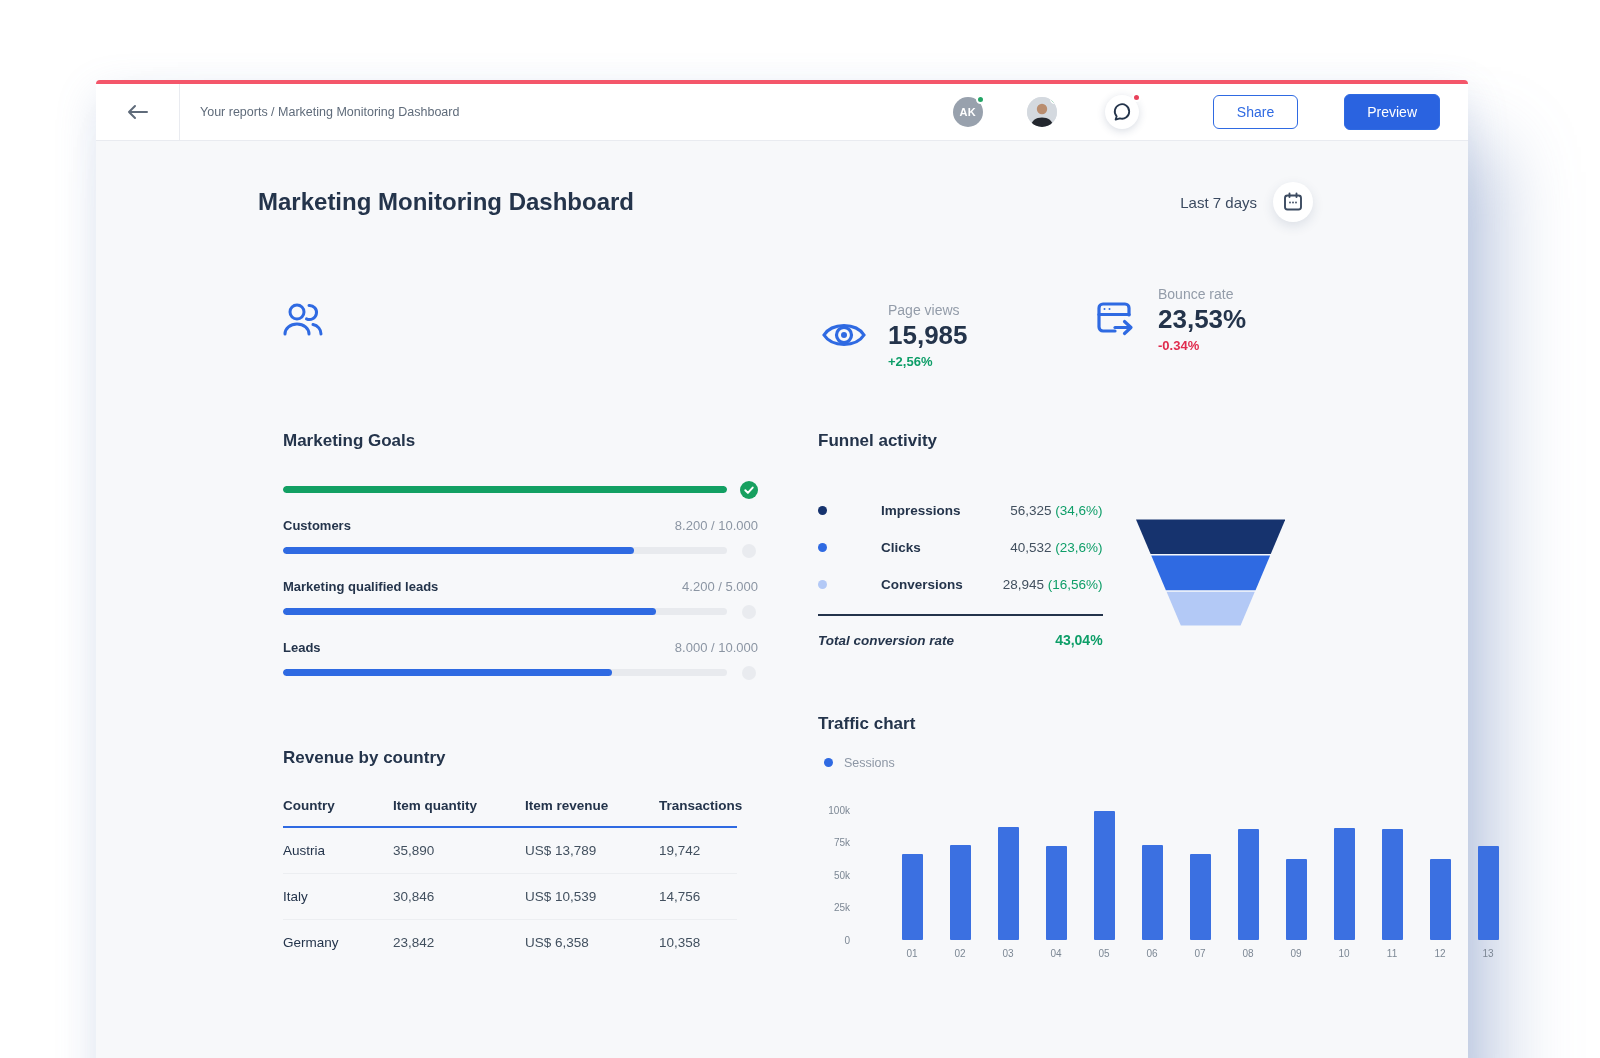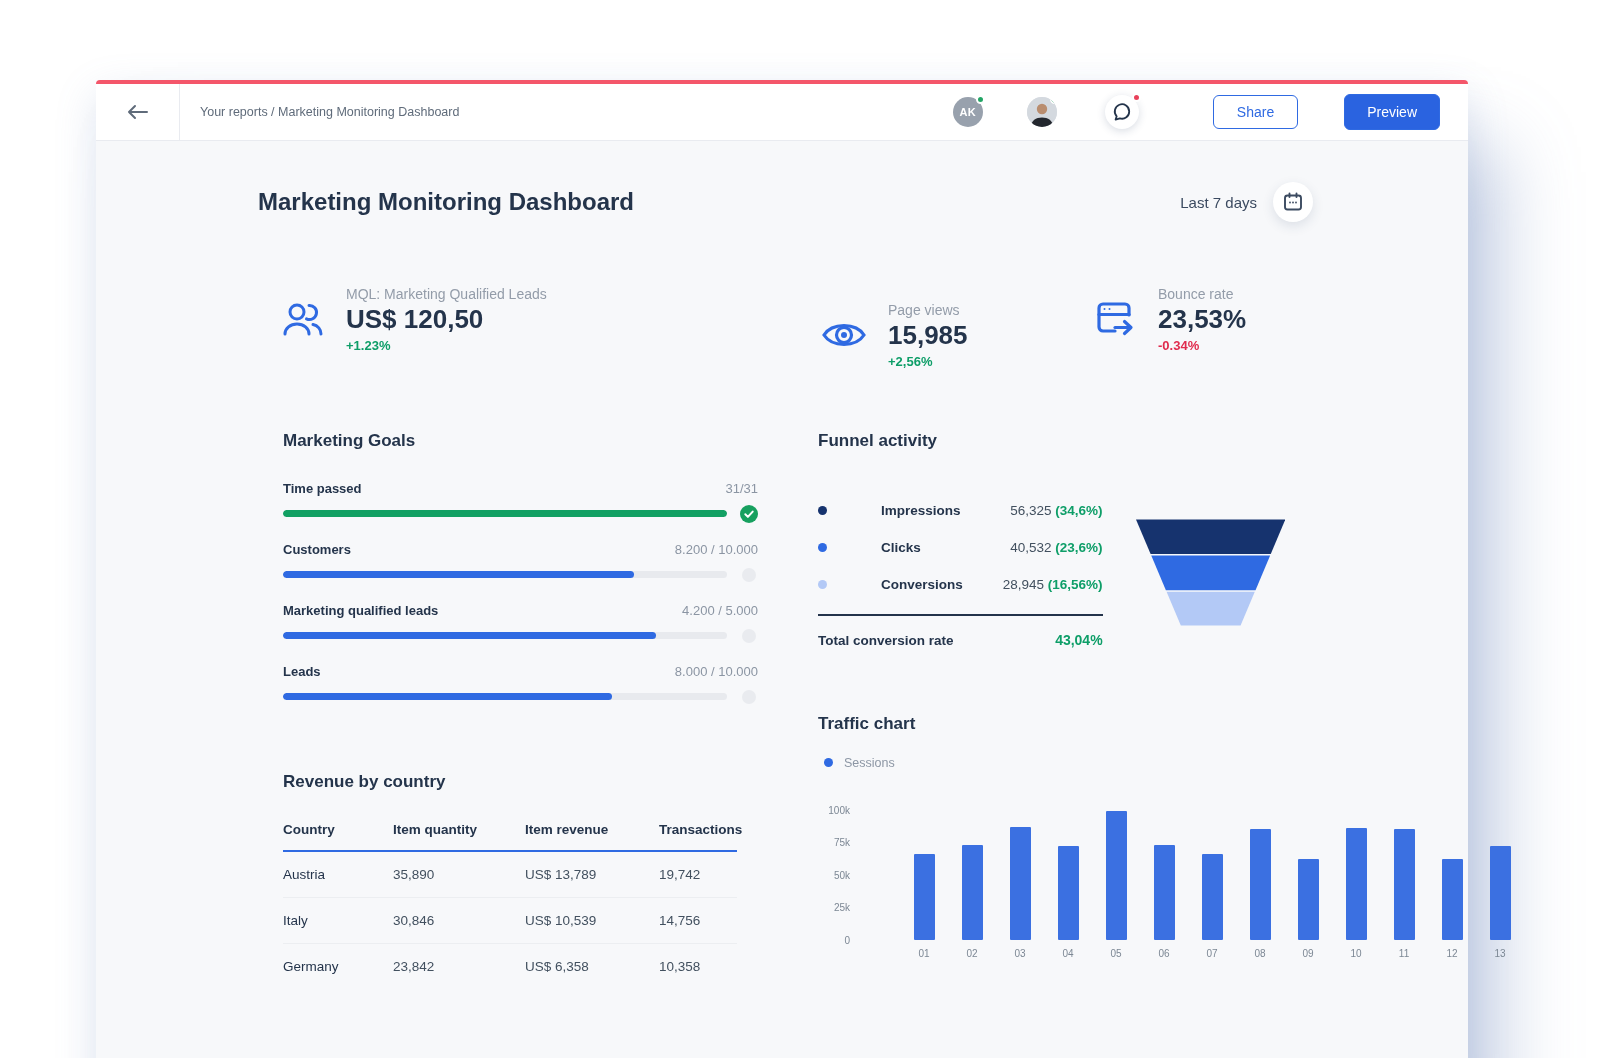--- a/index.html
+++ b/index.html
@@ -64,39 +64,39 @@
   .goal-fill{height:100%;border-radius:4px;}
   .goal-status{width:18px;height:18px;display:flex;align-items:center;justify-content:center;flex:0 0 auto;}
   .pending-dot{width:14px;height:14px;border-radius:50%;background:#e9ebef;}
   
   .funnel-body{display:flex;gap:33px;margin-top:52px;}
   .funnel-legend{flex:0 0 244px;}
   .legend-row{display:flex;align-items:center;font-size:13.5px;margin-bottom:22px;gap:40px;}
   .legend-dot{width:9px;height:9px;border-radius:50%;margin-right:14px;flex:0 0 auto;}
   .legend-label{font-weight:700;color:var(--navy);}
   .legend-val{margin-left:auto;color:#42505f;white-space:nowrap;}
-  .legend-val .pct{color:var(--green);font-weight:700;}
+  .legend-val .pct{color:var(--green);font-weight:400;}
   .funnel-divider{border-top:2px solid var(--navy);margin-top:2px;}
   .total-row{display:flex;margin-top:16px;font-size:13.5px;align-items:baseline;}
-  .total-label{font-weight:700;color:var(--navy);}
+  .total-label{font-weight:700;color:var(--navy);font-style:italic;}
   .total-value{margin-left:auto;color:var(--green);font-weight:700;font-size:14px;}
   .funnel-shape{margin-top:2px;}
   
   .section-revenue{margin-top:66px;}
   .rtable{width:454px;}
   .thead,.trow{display:grid;grid-template-columns:110px 132px 134px 1fr;}
   .thead{font-size:13.5px;font-weight:700;color:var(--navy);padding-bottom:13px;border-bottom:2px solid var(--accent);}
   .trow{padding:15px 0;border-bottom:1px solid #eceef1;font-size:13.5px;color:#42505f;align-items:center;}
   .trow:last-child{border-bottom:none;}
   .trow .c0{font-weight:400;color:var(--navy);}
   
   .section-traffic{margin-top:66px;}
   .legend-sessions{display:flex;align-items:center;gap:11px;font-size:12.5px;color:#8d97a5;margin:-8px 0 0 6px;}
   .legend-sessions .legend-dot{margin-right:0;background:var(--accent);}
-  .chart{display:flex;gap:26px;margin-top:40px;padding-bottom:28px;}
+  .chart{display:flex;gap:14px;margin-top:40px;padding-bottom:28px;}
   .y-axis{position:relative;width:32px;height:130px;flex:0 0 auto;}
   .ytick{position:absolute;right:0;transform:translateY(-50%);font-size:10px;color:#7c8794;}
   .bars{flex:1;display:flex;justify-content:space-between;align-items:flex-end;height:130px;}
   .bar-col{width:21px;height:100%;display:flex;flex-direction:column;align-items:center;justify-content:flex-end;position:relative;padding-left:48px;}
   .bar{width:21px;background:var(--bar-blue);border-radius:1px;}
   .x-label{position:absolute;bottom:-19px;font-size:10px;color:#7c8794;}
   svg{display:block;}
 </style>
 </head>
 <body>
@@ -159,25 +159,20 @@
     <div class="two-col kpi-row">
       <div class="kpi kpi-first">
         <span>
           <svg width="50" height="50" viewBox="0 0 50 50" fill="none" stroke="#2f6ae2" stroke-width="3" stroke-linecap="round" stroke-linejoin="round">
             <circle cx="19" cy="18" r="7"></circle>
             <path d="M7 40 a12 10 0 0 1 24 0"></path>
             <path d="M31 11.5 a7 7 0 1 1 -2.5 13.3"></path>
             <path d="M35 30.5 a10 9.5 0 0 1 8 9.5"></path>
           </svg>
         </span>
-        <div>
-          <div class="kpi-label">MQL: Marketing Qualified Leads</div>
-          <div class="kpi-value">US$ 120,50</div>
-          <div class="kpi-change up">+1.23%</div>
-        </div>
       </div>
       <div class="kpi-pair">
         <div class="kpi">
           <span>
             <svg width="52" height="50" viewBox="0 0 52 50" fill="none" stroke="#2f6ae2" stroke-width="3.2" stroke-linecap="round">
               <path d="M6 25 C14 12.5 38 12.5 46 25 C38 37.5 14 37.5 6 25 Z"></path>
               <circle cx="26" cy="25" r="7.5"></circle>
               <circle cx="26" cy="25" r="3" fill="#2f6ae2" stroke="none"></circle>
             </svg>
           </span>
@@ -206,24 +201,20 @@
         </div>
       </div>
     </div>
 
     <div class="two-col">
       <div>
         <section class="left-pad">
           <h2 class="section-title">Marketing Goals</h2>
           <div>
               <div class="goal-row">
-                <div class="goal-head">
-                  <span class="goal-label">Time passed</span>
-                  <span class="goal-value">31/31</span>
-                </div>
                 <div class="goal-bar-row">
                   <div class="goal-track">
                     <div class="goal-fill" style="width: 100%; background: rgb(18, 160, 99);"></div>
                   </div>
                   <div class="goal-status">
                     <svg width="18" height="18" viewBox="0 0 18 18">
                       <circle cx="9" cy="9" r="9" fill="#17a05f"></circle>
                       <polyline points="5.3,9.3 7.9,11.9 12.7,6.6" fill="none" stroke="#fff" stroke-width="2" stroke-linecap="round" stroke-linejoin="round"></polyline>
                     </svg>
                   </div>

